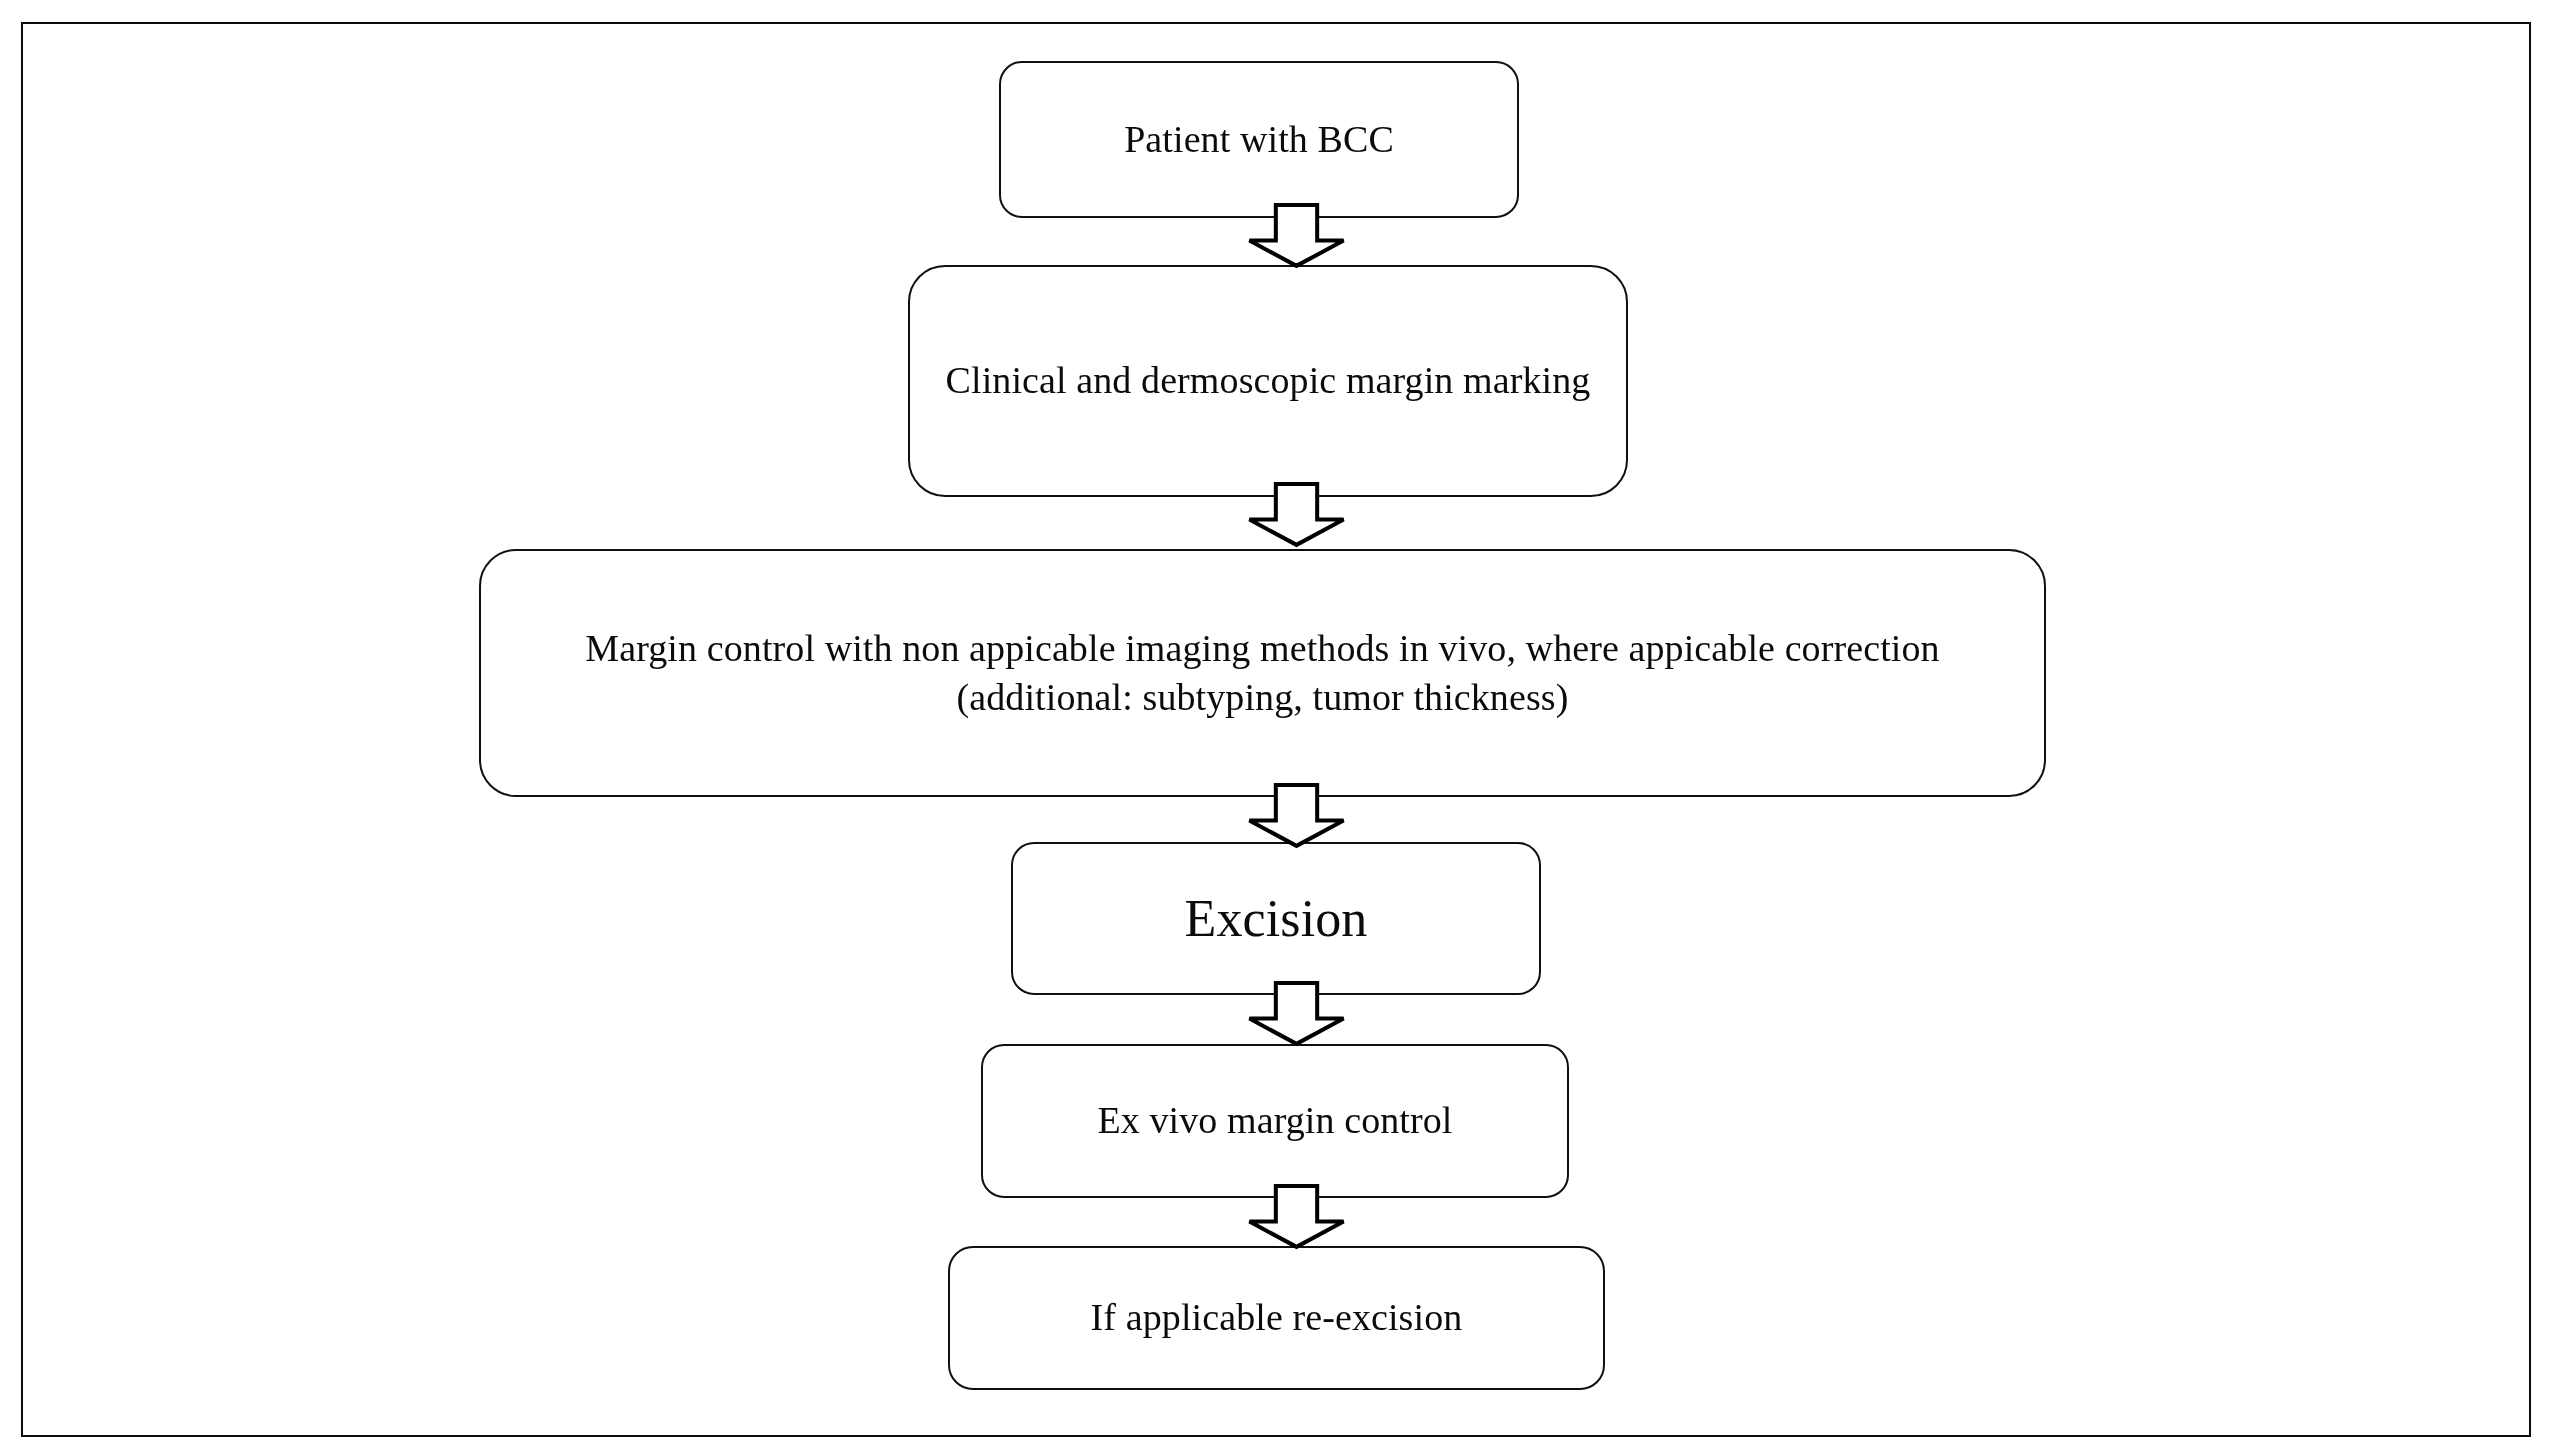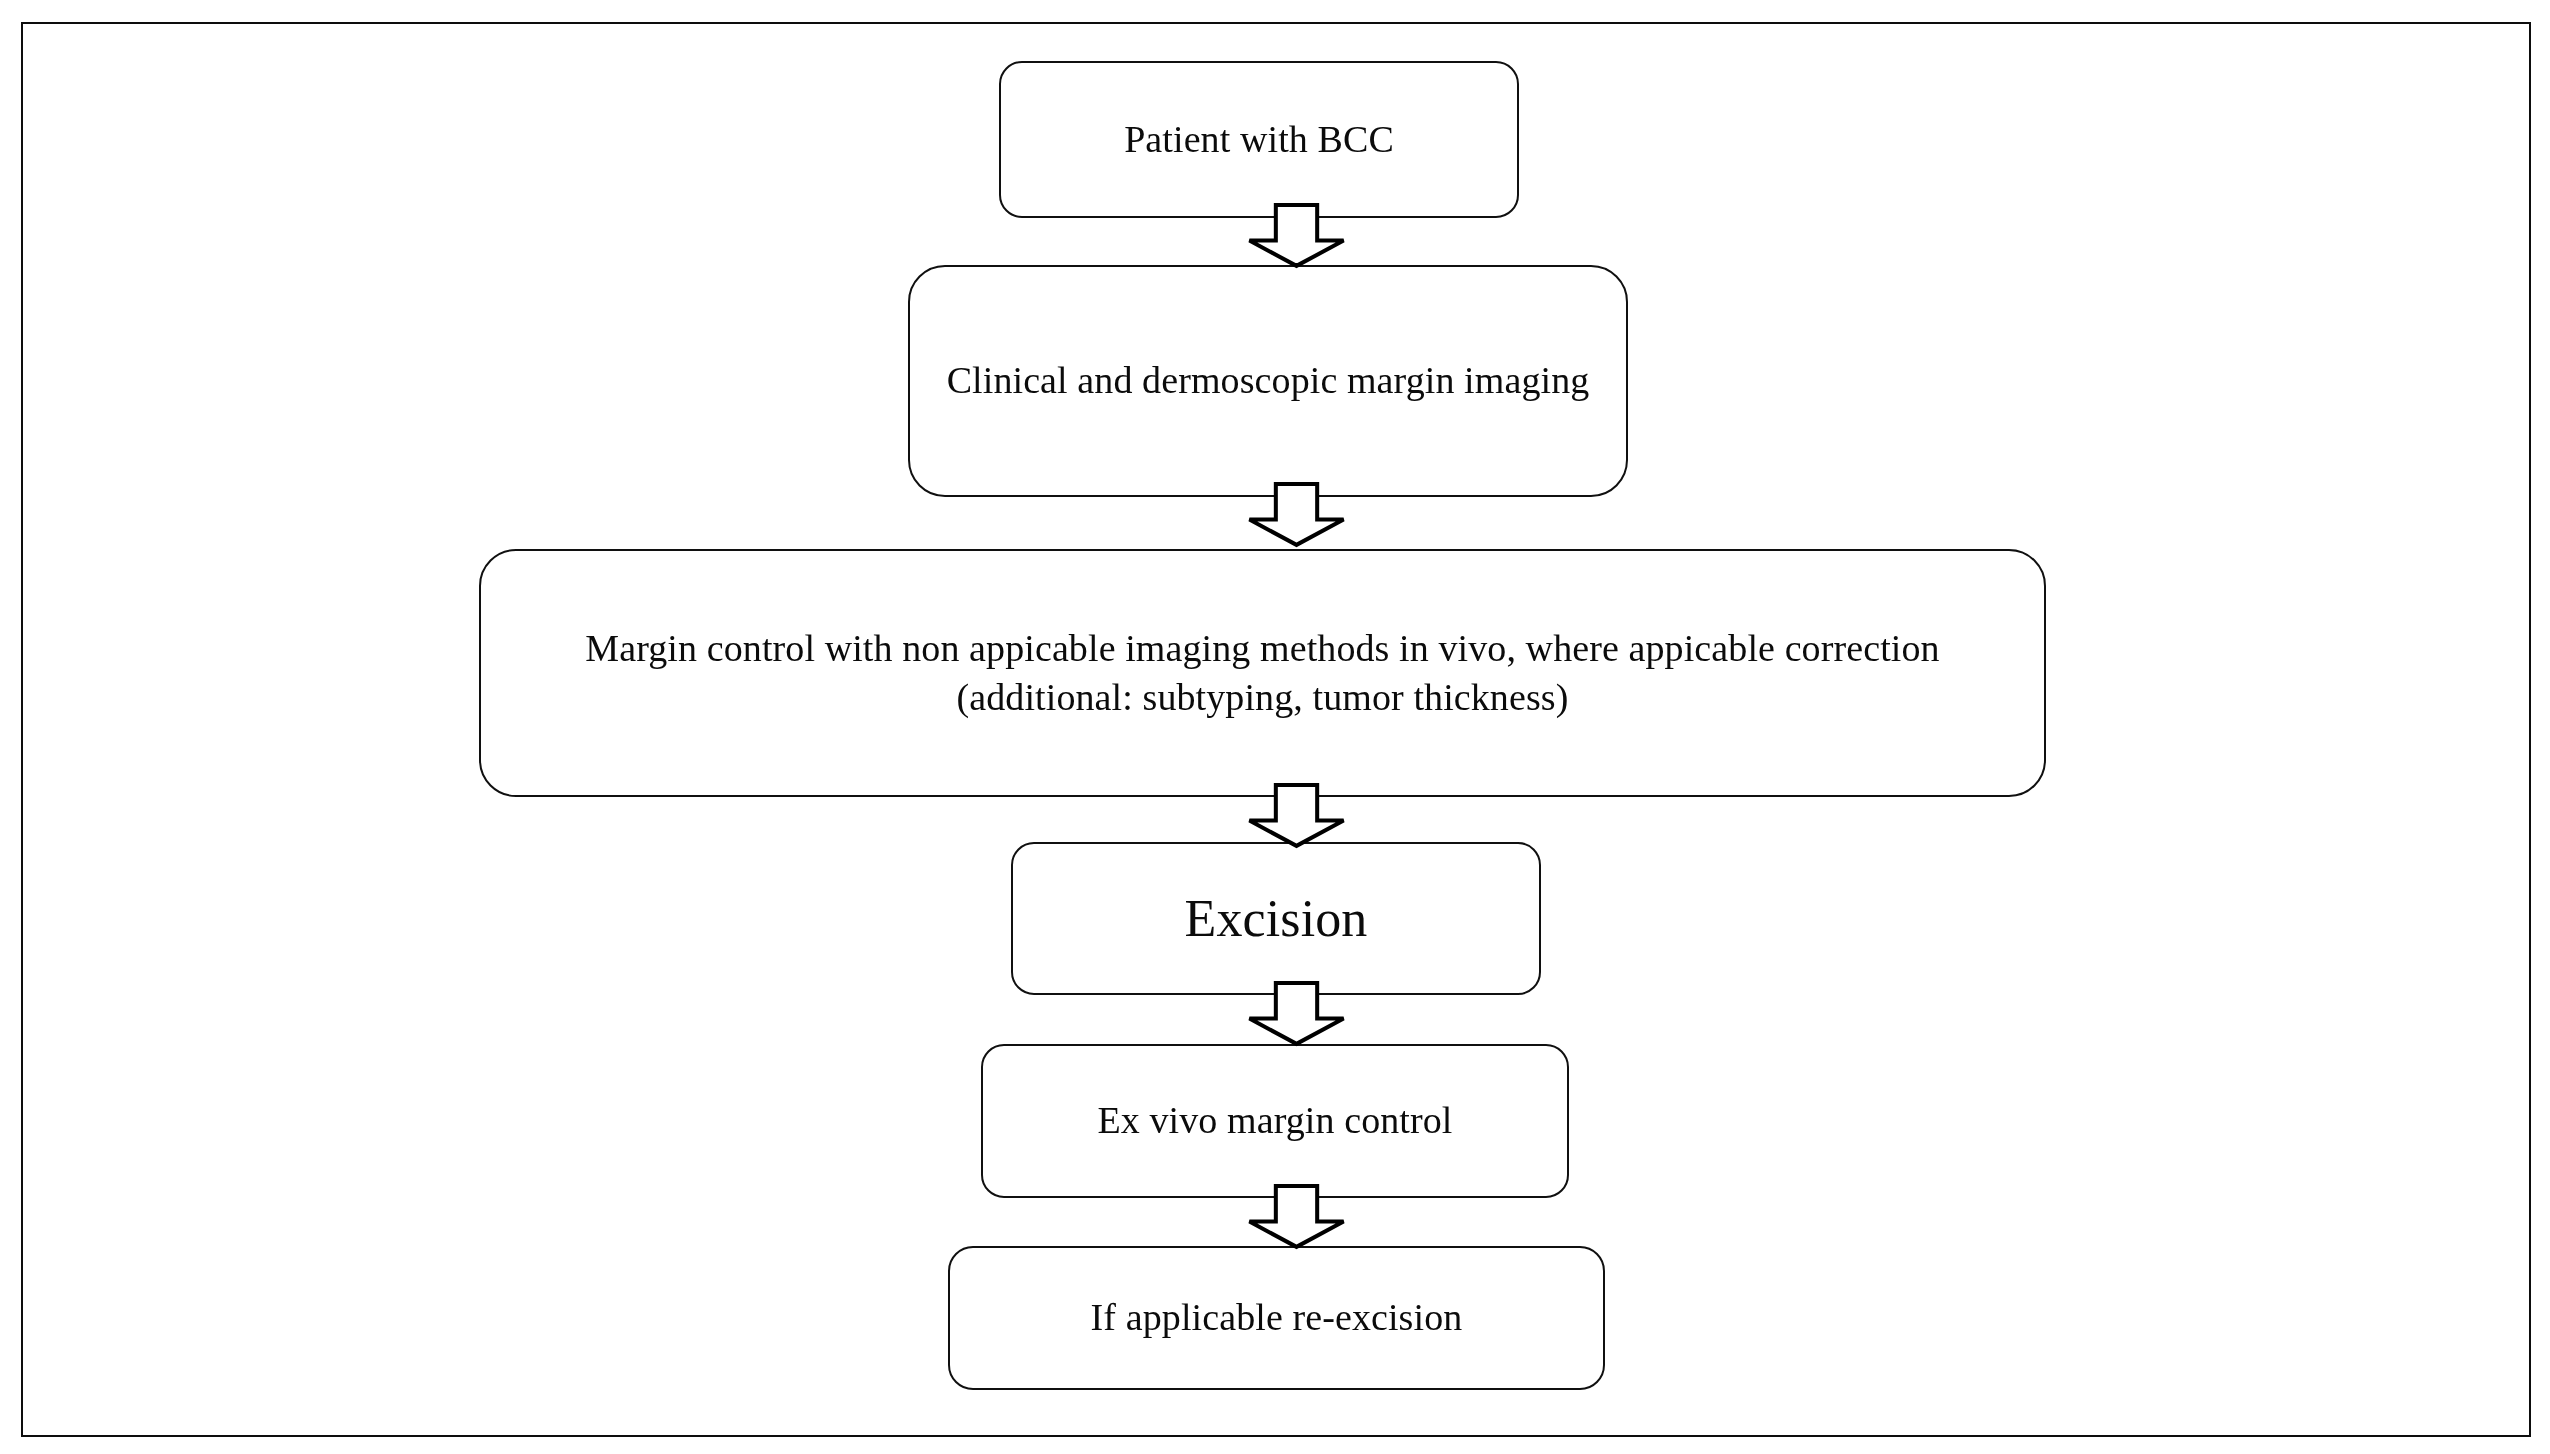--- a/index.html
+++ b/index.html
@@ -95,21 +95,21 @@
     <span class="node-label">Patient with BCC</span>
   </div>
 
   <div class="connector" id="conn-1">
     <svg width="97" height="62" viewBox="0 0 168 108">
       <polygon points="48,0 120,0 120,62 166,62 84,106 2,62 48,62" fill="#ffffff" stroke="#000000" stroke-width="7" stroke-linejoin="miter"></polygon>
     </svg>
   </div>
 
   <div class="node" id="node-marking">
-    <span class="node-label">Clinical and dermoscopic margin imaging</span>
+    <span class="node-label">Clinical and dermoscopic margin marking</span>
   </div>
 
   <div class="connector" id="conn-2">
     <svg width="97" height="62" viewBox="0 0 168 108">
       <polygon points="48,0 120,0 120,62 166,62 84,106 2,62 48,62" fill="#ffffff" stroke="#000000" stroke-width="7" stroke-linejoin="miter"></polygon>
     </svg>
   </div>
 
   <div class="node" id="node-margin-control">
     <span class="node-label">Margin control with non appicable imaging methods in vivo, where appicable correction (additional: subtyping, tumor thickness)</span>

